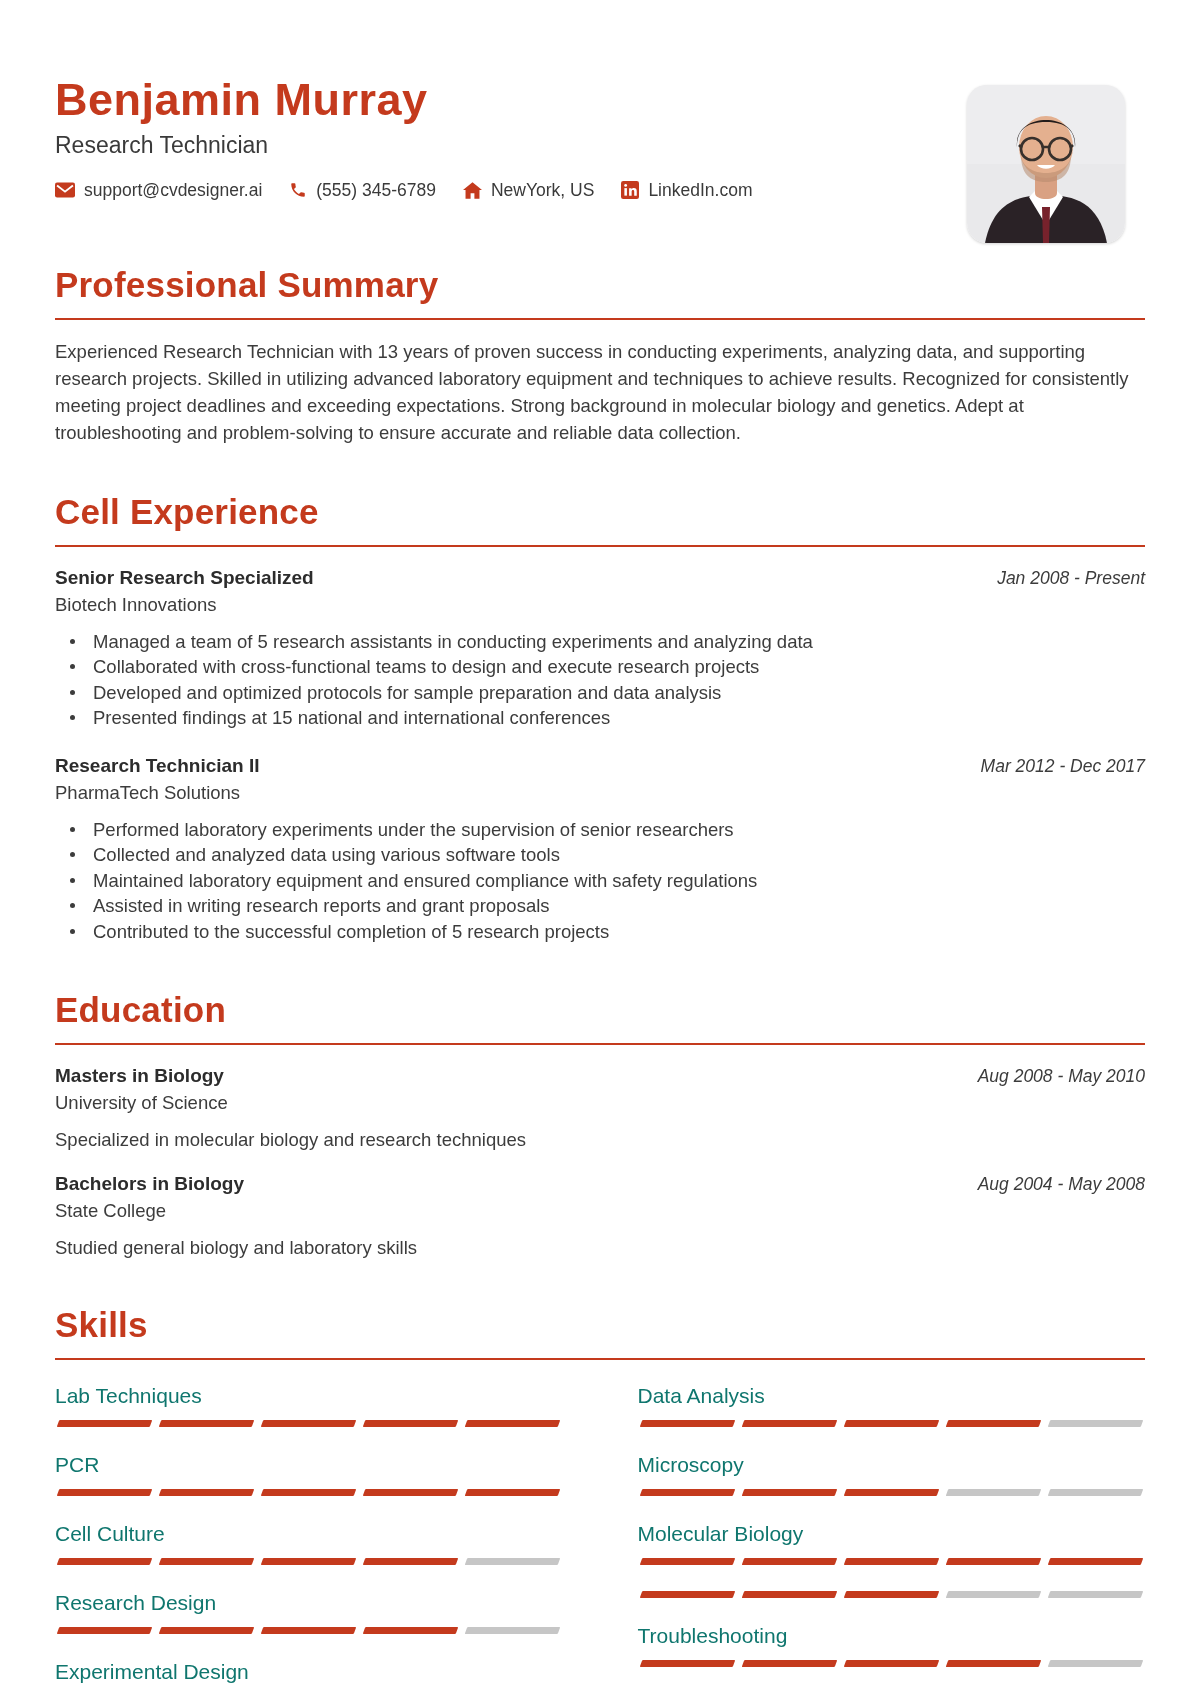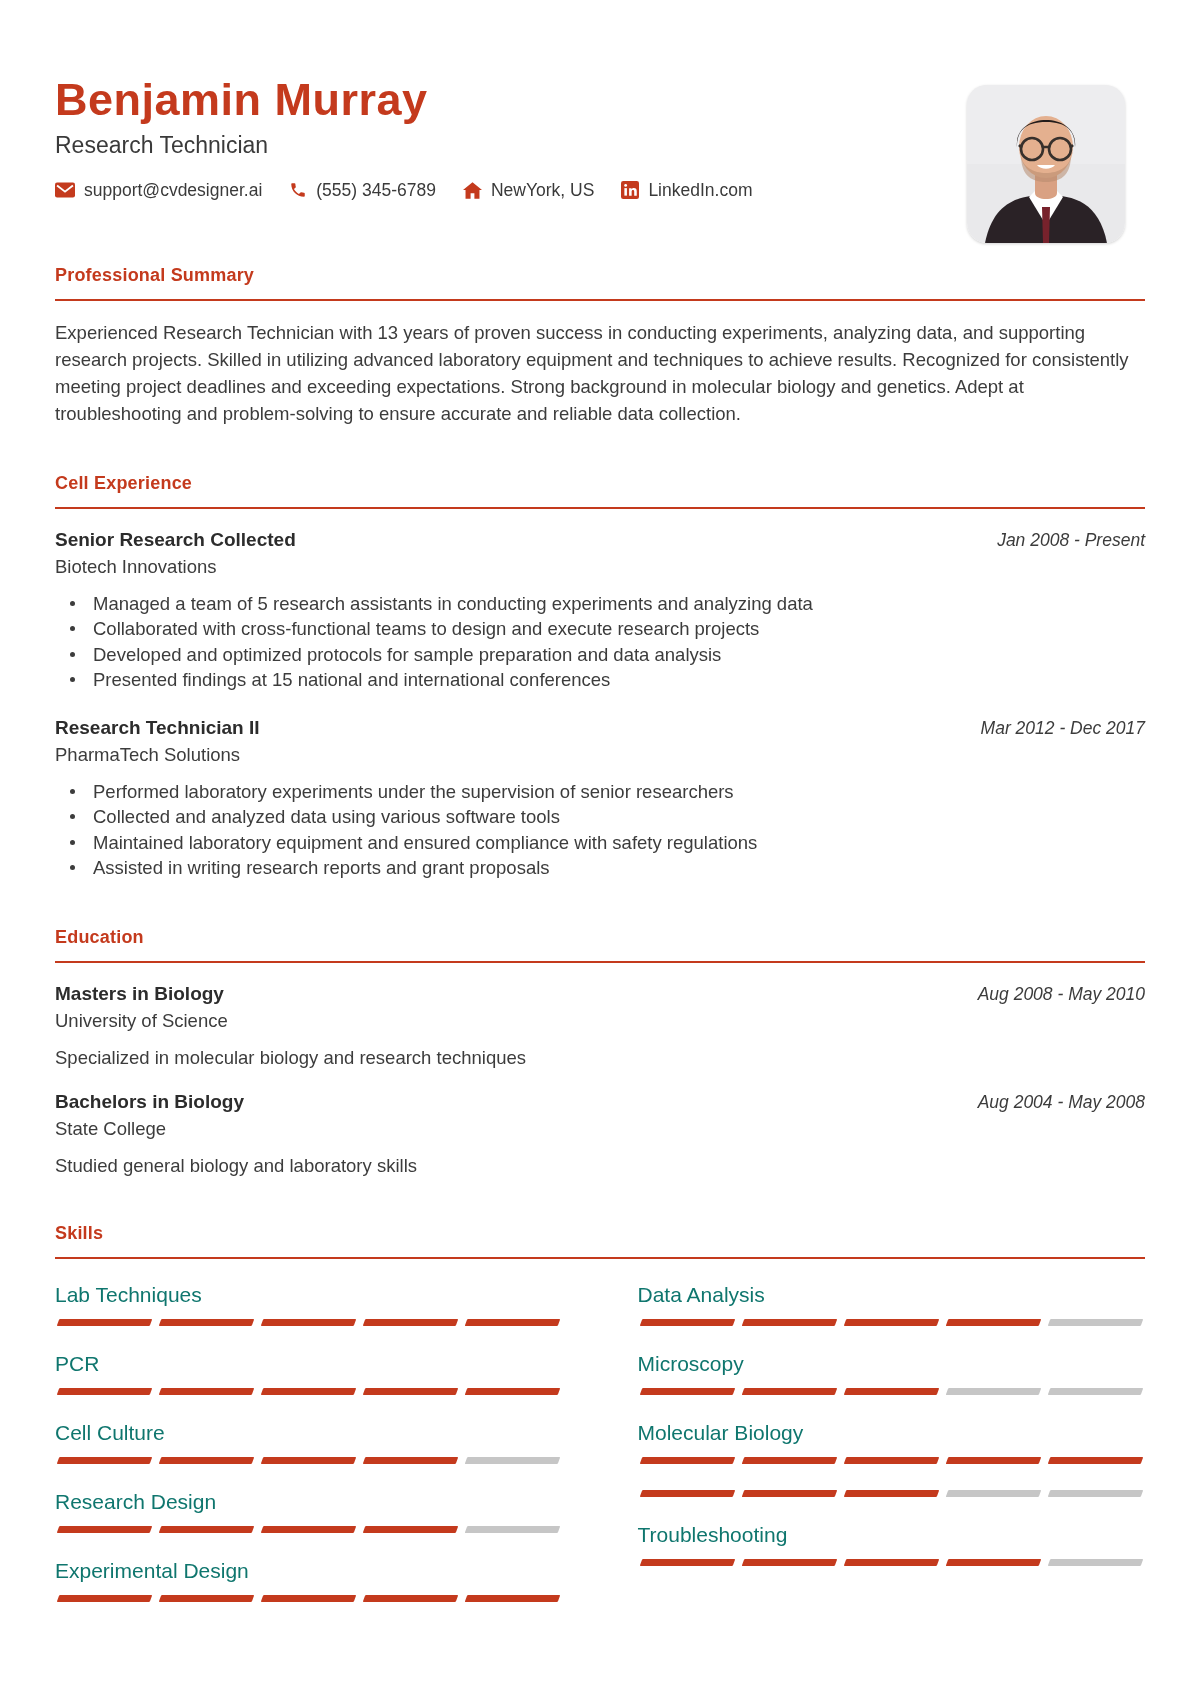--- a/index.html
+++ b/index.html
@@ -48,21 +48,21 @@
     height: 158px;
     border-radius: 20px;
     overflow: hidden;
     box-shadow: 0 1px 3px rgba(0,0,0,.18);
   }
 
   
   section.block { margin-top: 46px; }
   section.block.first { margin-top: 64px; }
   h2.section-heading {
-    font-size: 18px;
+    font-size: 35px;
     font-weight: bold;
     color: var(--accent);
     letter-spacing: .2px;
   }
   .rule {
     border: none;
     height: 2px;
     background: var(--accent);
     margin-top: 13px;
   }
@@ -199,21 +199,21 @@
     <hr class="rule">
     <p class="summary-text">Experienced Research Technician with 13 years of proven success in conducting experiments, analyzing data, and supporting research projects. Skilled in utilizing advanced laboratory equipment and techniques to achieve results. Recognized for consistently meeting project deadlines and exceeding expectations. Strong background in molecular biology and genetics. Adept at troubleshooting and problem-solving to ensure accurate and reliable data collection.</p>
   </section>
 
   <section class="block">
     <h2 class="section-heading">Cell Experience</h2>
     <hr class="rule">
     <div id="jobs">
   <div class="entry job">
     <div class="entry-head">
-      <span class="entry-title">Senior Research Collected</span>
+      <span class="entry-title">Senior Research Specialized</span>
       <span class="entry-dates">Jan 2008 - Present</span>
     </div>
     <div class="entry-sub">Biotech Innovations</div>
     <ul class="bullets">
       <li>Managed a team of 5 research assistants in conducting experiments and analyzing data</li>
             <li>Collaborated with cross-functional teams to design and execute research projects</li>
             <li>Developed and optimized protocols for sample preparation and data analysis</li>
             <li>Presented findings at 15 national and international conferences</li>
     </ul>
   </div>
@@ -221,20 +221,21 @@
     <div class="entry-head">
       <span class="entry-title">Research Technician II</span>
       <span class="entry-dates">Mar 2012 - Dec 2017</span>
     </div>
     <div class="entry-sub">PharmaTech Solutions</div>
     <ul class="bullets">
       <li>Performed laboratory experiments under the supervision of senior researchers</li>
             <li>Collected and analyzed data using various software tools</li>
             <li>Maintained laboratory equipment and ensured compliance with safety regulations</li>
             <li>Assisted in writing research reports and grant proposals</li>
+            <li>Contributed to the successful completion of 5 research projects</li>
     </ul>
   </div>
       </div>
   </section>
 
   <section class="block">
     <h2 class="section-heading">Education</h2>
     <hr class="rule">
     <div id="degrees">
   <div class="entry degree">

